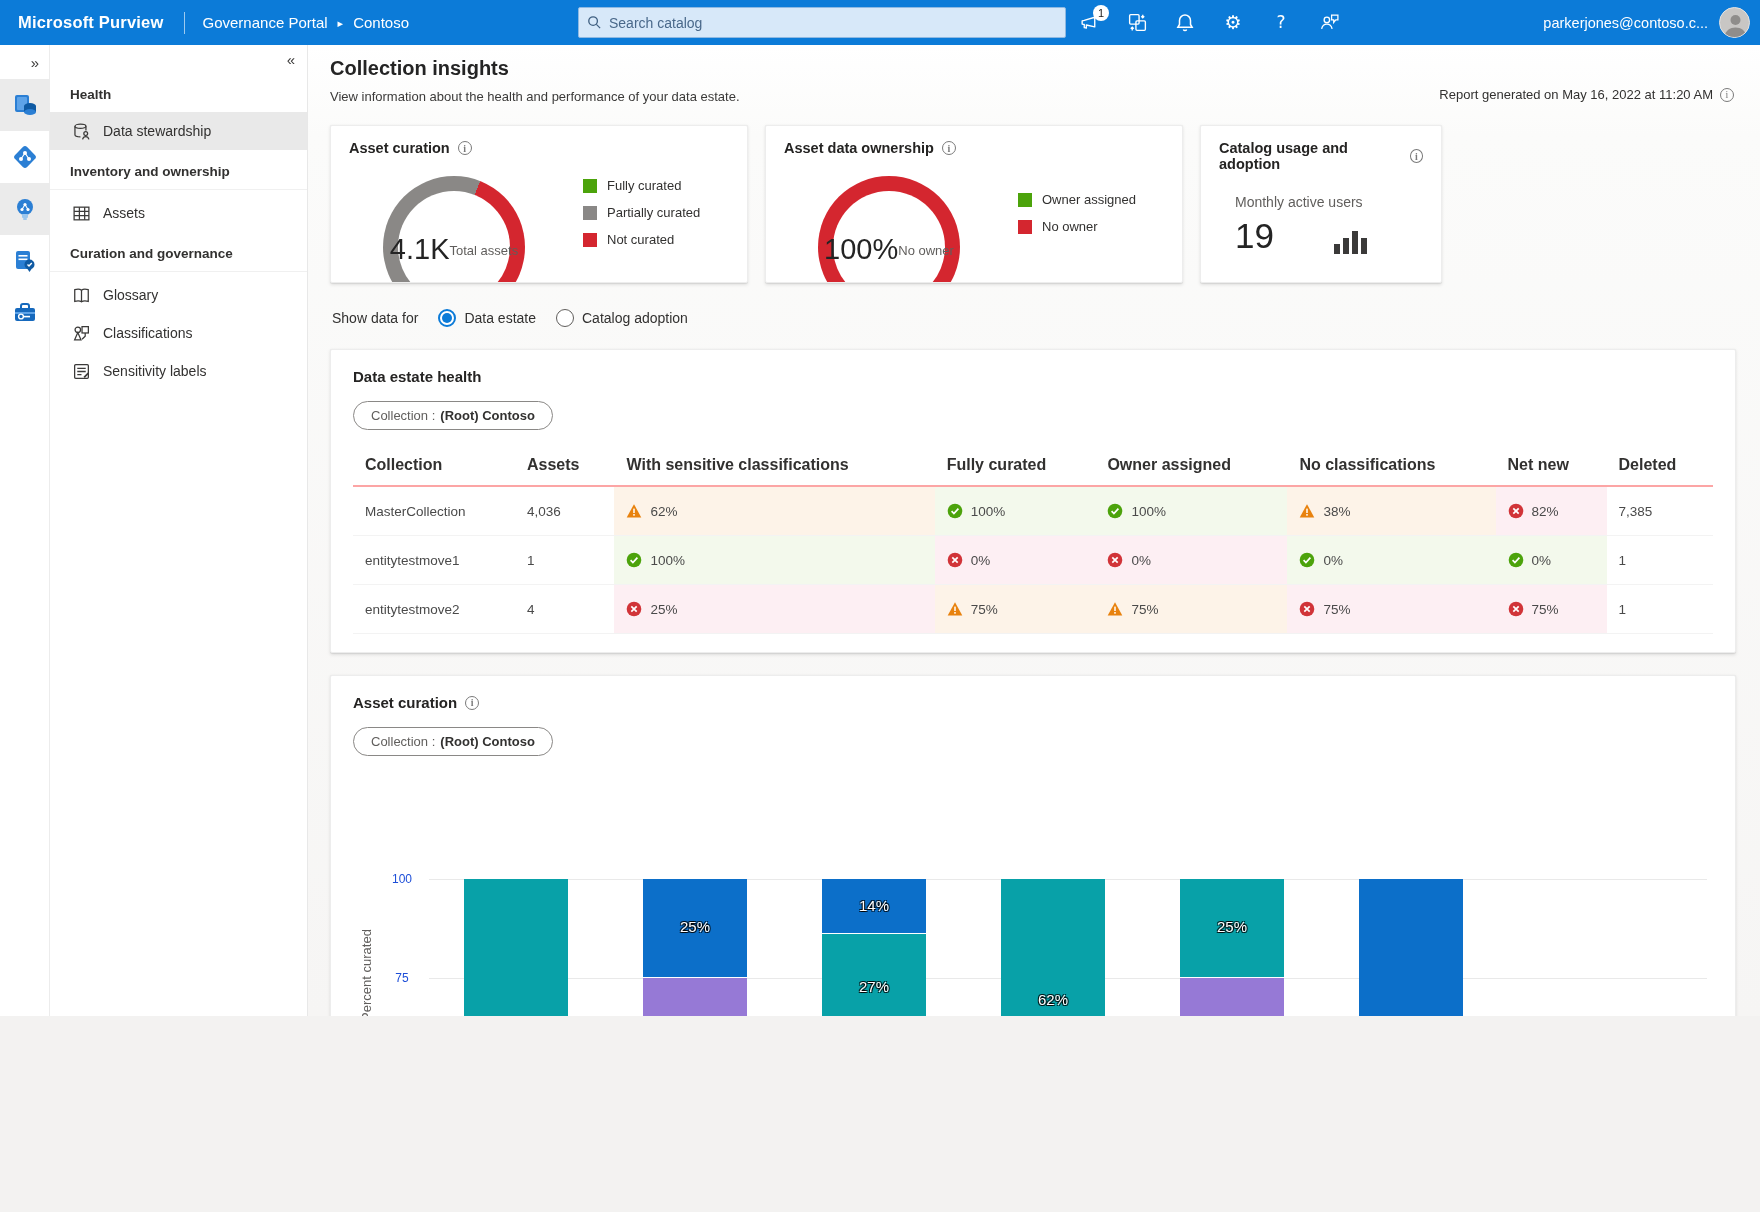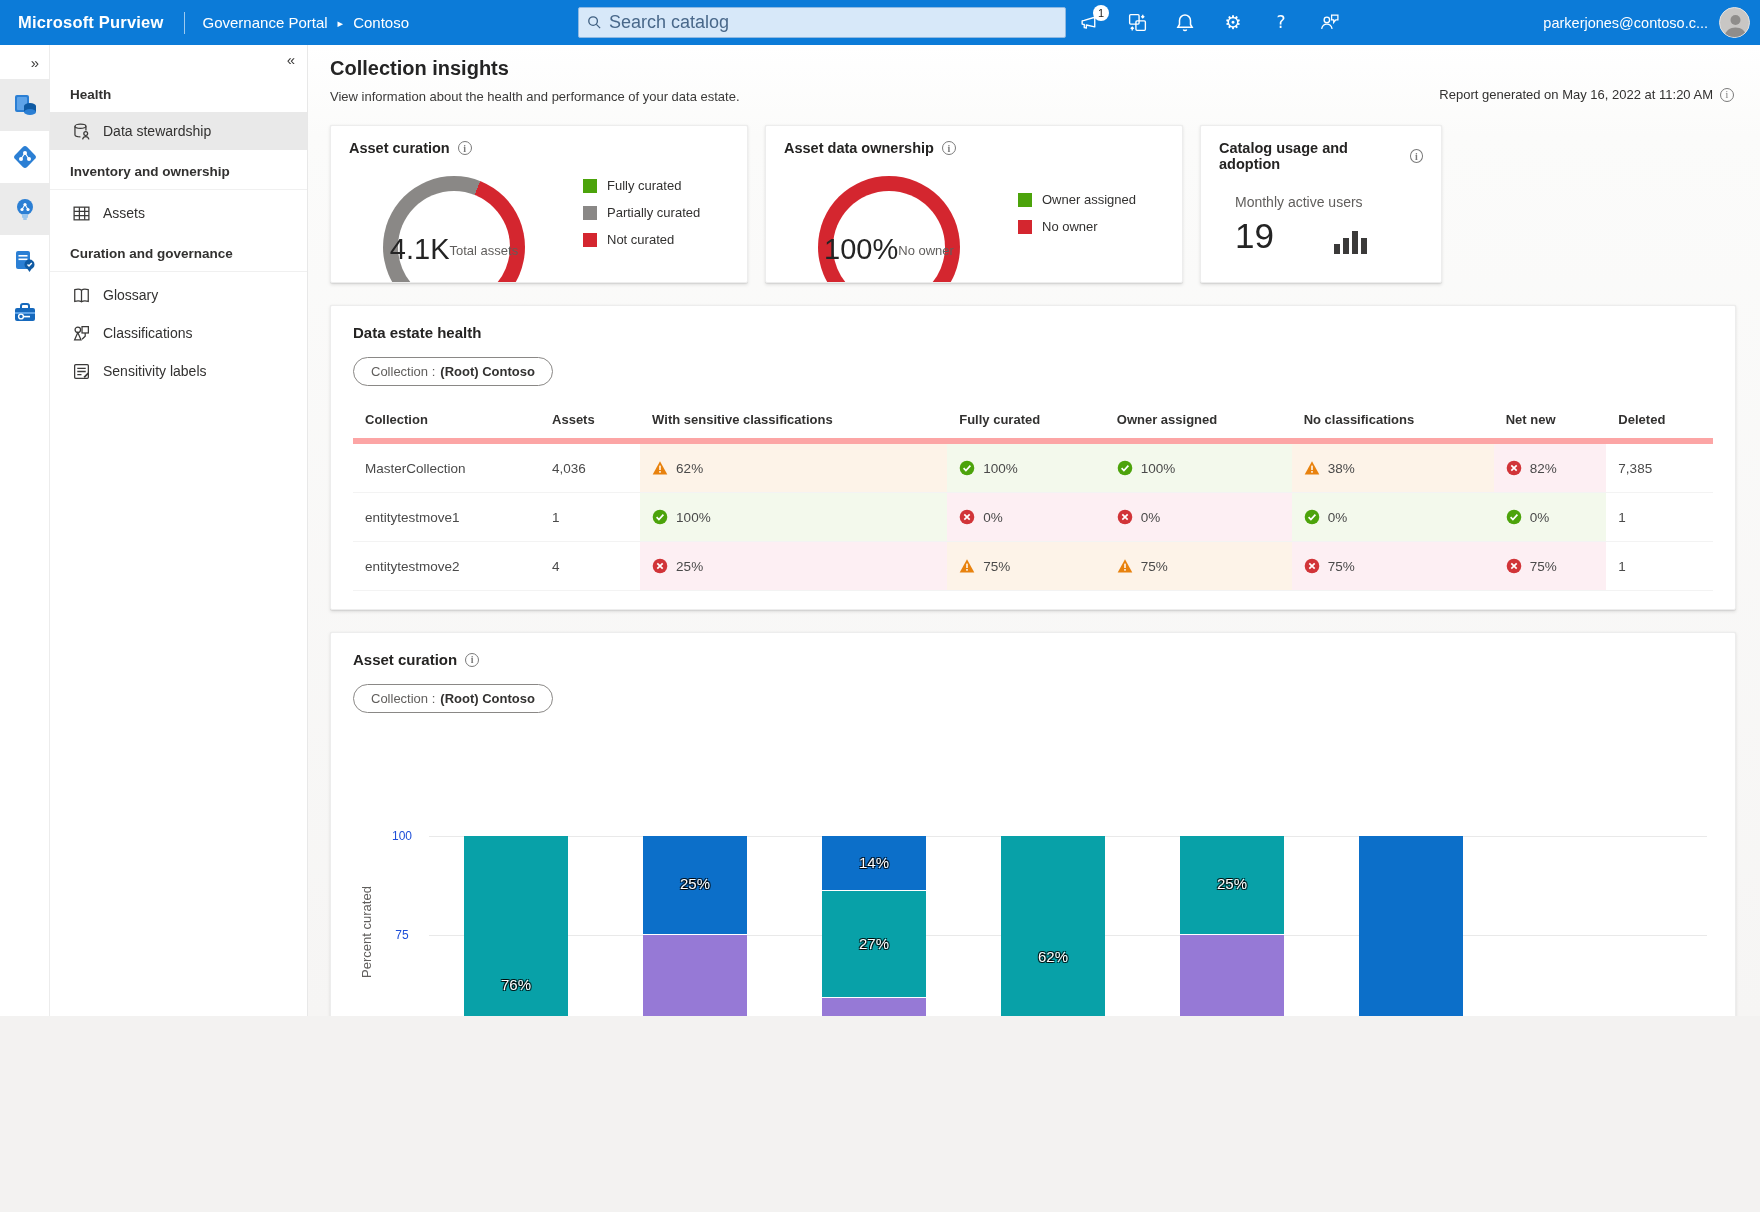--- a/index.html
+++ b/index.html
@@ -11,21 +11,21 @@
   .topbar { position:absolute; left:0; top:0; width:100%; height:45px; background:#0c7bd8;
     display:flex; align-items:center; color:#fff; z-index:30; }
   .brand { font-size:16.5px; font-weight:bold; padding:0 20px 0 18px; letter-spacing:.2px; cursor:pointer; }
   .tb-sep { width:1px; height:22px; background:rgba(255,255,255,.6); margin-right:18px; }
   .crumbs { display:flex; align-items:center; gap:10px; font-size:15px; }
   .crumbs .crumb { cursor:pointer; }
   .crumb-chev { font-size:11px; margin-top:1px; }
   .search { position:absolute; left:578px; top:7px; width:488px; height:31px; background:#d7e8f9;
     border:1px solid #8fb9e2; border-radius:2px; display:flex; align-items:center; padding:0 8px; }
   .search svg { flex:0 0 auto; margin-right:7px; }
-  .search input { border:none; outline:none; background:transparent; font-size:18px; color:#1d4ed8;
+  .search input { border:none; outline:none; background:transparent; font-size:14px; color:#1d4ed8;
     width:100%; font-family:inherit; }
   .search input::placeholder { color:#49688a; opacity:1; }
   .tb-icons { position:absolute; right:420px; top:0; height:45px; display:flex; align-items:center; gap:26px; }
   .tbi { position:relative; width:22px; height:22px; display:flex; align-items:center; justify-content:center; cursor:pointer; }
   .tbi .uni { font-size:19px; line-height:1; color:#fff; font-family:"DejaVu Sans",sans-serif; }
   .badge { position:absolute; top:-7px; right:-9px; min-width:16px; height:16px; border-radius:8px;
     background:#fff; color:#1b1a19; font-size:11px; display:flex; align-items:center; justify-content:center; padding:0 3px; }
   .account { position:absolute; right:52px; top:0; height:45px; display:flex; align-items:center; font-size:14.5px; cursor:pointer; }
   .avatar { position:absolute; right:10px; top:7px; width:31px; height:31px; border-radius:50%; background:#c8c6c4;
     overflow:hidden; cursor:pointer; border:1px solid #e3e3e3; }
@@ -88,22 +88,22 @@
   .radio.sel .rdot::after { content:""; position:absolute; inset:2px; background:#0c7bd8; border-radius:50%; }
 
   .panel { background:#fff; border:1px solid #ededed; border-radius:2px; margin:22px 24px 0 22px;
     box-shadow:0 1.6px 3.6px rgba(0,0,0,.1),0 .3px .9px rgba(0,0,0,.07); padding:18px 22px; position:relative; }
   .panel-title { font-size:15px; font-weight:bold; color:#252423; display:flex; align-items:center; gap:8px; }
   .pill { display:inline-flex; align-items:center; gap:5px; margin-top:16px; border:1px solid #8a8886; border-radius:15px;
     padding:6px 17px; font-size:13px; color:#605e5c; cursor:pointer; background:#fff; }
   .pill b { color:#323130; }
 
   table.health { border-collapse:collapse; margin-top:16px; width:100%; }
-  table.health th { text-align:left; font-size:13px; color:#323130; padding:10px 12px 11px 12px;
-    border-bottom:6px solid #fca5a5; white-space:nowrap; cursor:pointer; }
+  table.health th { text-align:left; font-size:16px; color:#323130; padding:10px 12px 11px 12px;
+    border-bottom:2px solid #fca5a5; white-space:nowrap; cursor:pointer; }
   table.health td { font-size:13.5px; color:#4a4a4a; padding:16px 12px; height:37px; border-bottom:1px solid #f3f3f3; }
   td.cname { color:#5d5b58; }
   td.st { white-space:nowrap; }
   td.st .cellin { display:flex; align-items:center; gap:8px; }
   td.warn { background:#fdf3e8; } td.good { background:#f3f9ec; } td.bad { background:#fdeff3; }
 
   
   .chart { position:relative; margin-top:123px; height:420px; }
   .ylabel { position:absolute; left:6px; top:96px; font-size:13px; color:#605e5c;
     transform:rotate(-90deg) translateX(-50%); transform-origin:0 0; white-space:nowrap; }
@@ -352,20 +352,31 @@
           <svg width="36" height="30" viewBox="0 0 36 30">
               <rect x="2" y="18" width="6" height="10" fill="#3b3a39"></rect>
               <rect x="11" y="12" width="6" height="16" fill="#3b3a39"></rect>
               <rect x="20" y="5" width="6" height="23" fill="#3b3a39"></rect>
               <rect x="29" y="12" width="6" height="16" fill="#3b3a39"></rect>
             </svg>
         </div>
       </section>
     </div>
 
+    <div class="filter-row">
+      <span>Show data for</span>
+      <label class="radio sel">
+        <span class="rdot"></span>
+        <span>Data estate</span>
+      </label>
+      <label class="radio">
+        <span class="rdot"></span>
+        <span>Catalog adoption</span>
+      </label>
+    </div>
 
     <section class="panel">
       <div class="panel-title">Data estate health</div>
       <button class="pill">
         <span>Collection :</span>
         <b>(Root) Contoso</b>
       </button>
       <table class="health">
         <thead>
             <tr id="health-head">

